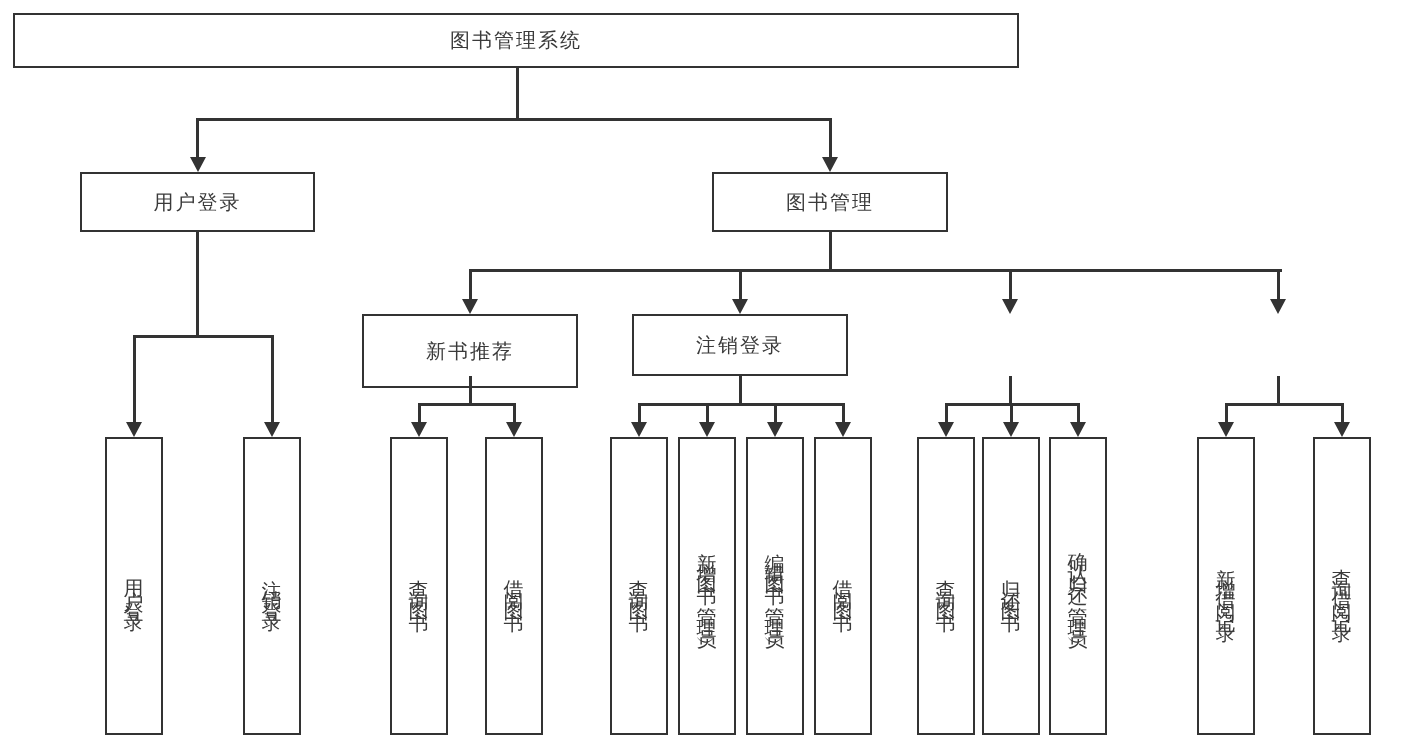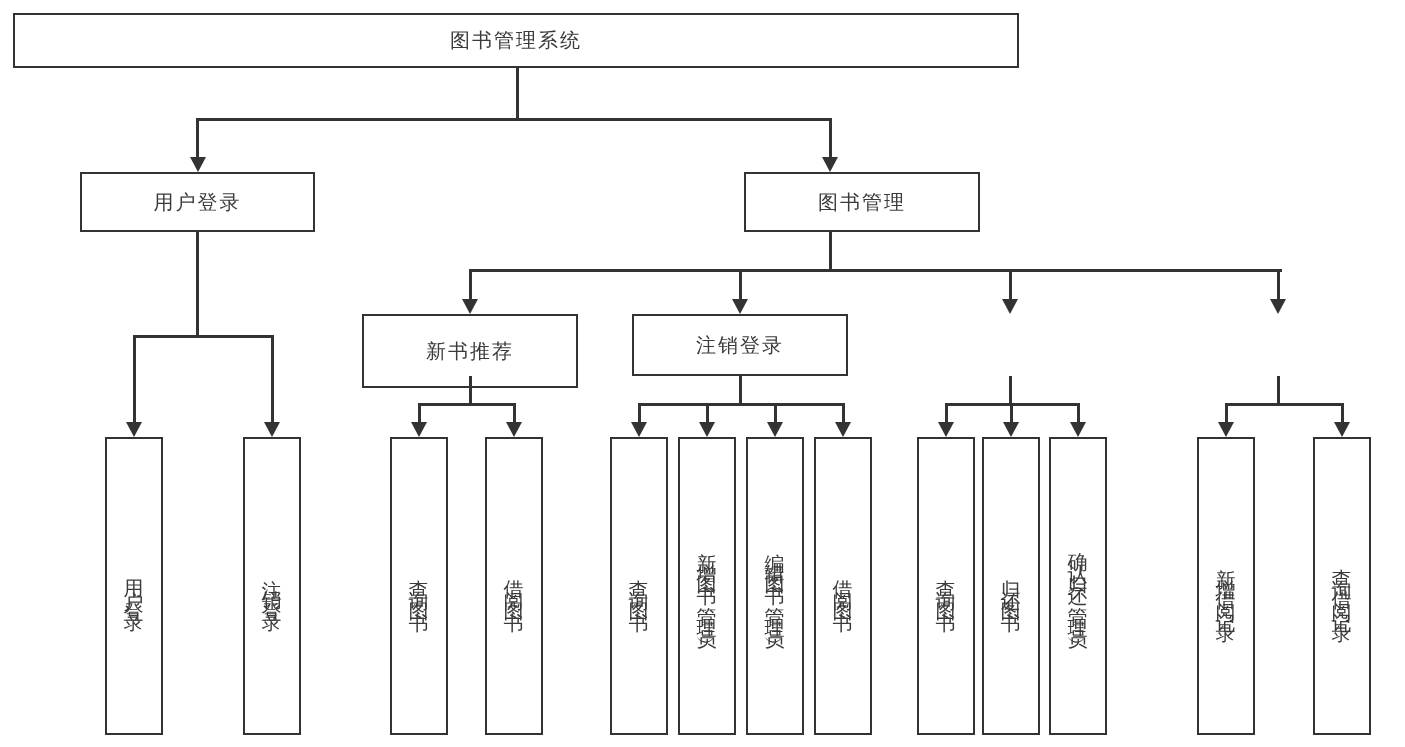--- a/index.html
+++ b/index.html
@@ -31,21 +31,21 @@
 
 <div class="canvas">
 
   <div class="box" style="left:13px;top:13px;width:1006px;height:55px;">
     <span class="lbl">图书管理系统</span>
   </div>
 
   <div class="box" style="left:80px;top:172px;width:235px;height:60px;">
     <span class="lbl">用户登录</span>
   </div>
-  <div class="box" style="left:712px;top:172px;width:236px;height:60px;margin-left:32px;">
+  <div class="box" style="left:712px;top:172px;width:236px;height:60px;">
     <span class="lbl">图书管理</span>
   </div>
 
   <div class="box" style="left:362px;top:314px;width:216px;height:74px;">
     <span class="lbl">新书推荐</span>
   </div>
   <div class="box" style="left:632px;top:314px;width:216px;height:62px;">
     <span class="lbl">注销登录</span>
   </div>
 

